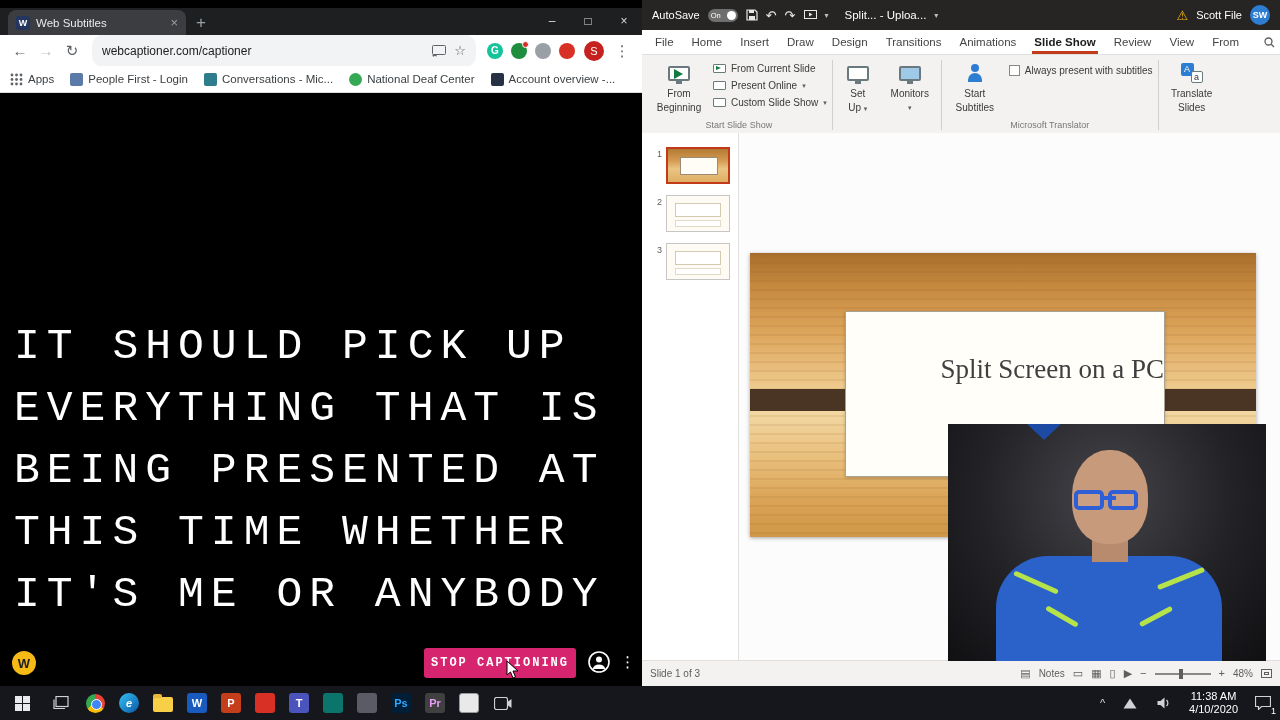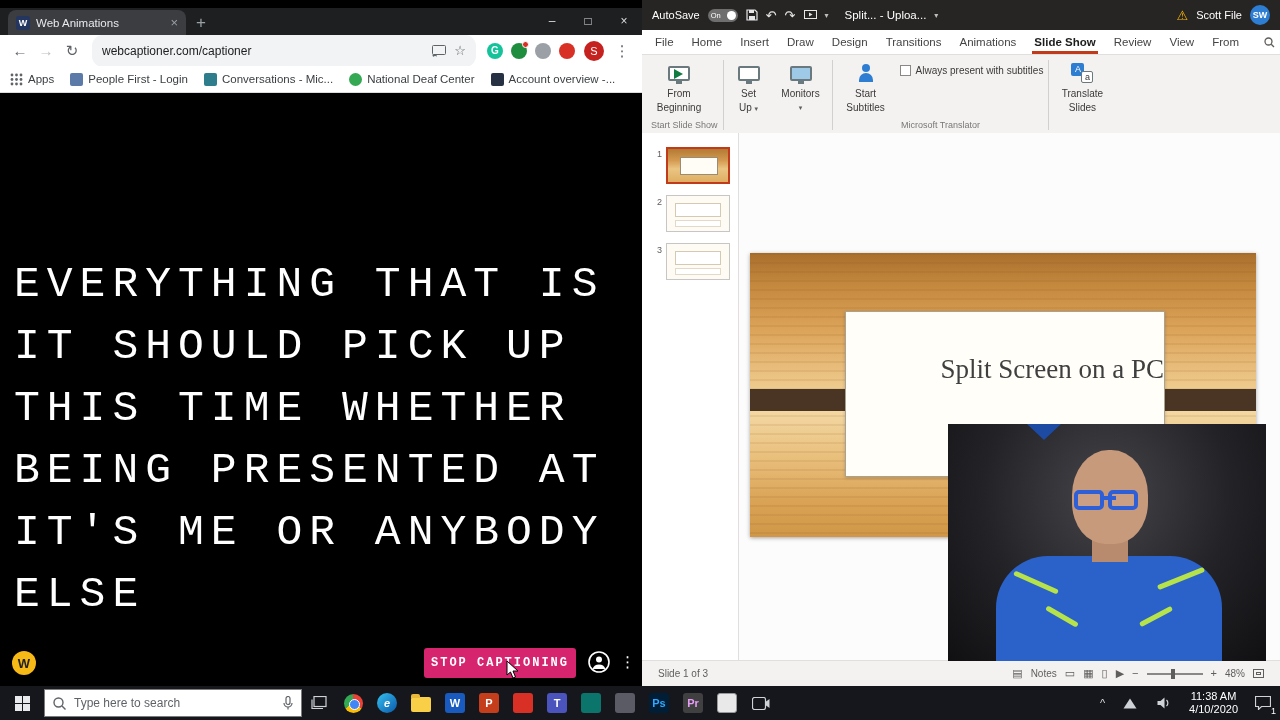--- a/index.html
+++ b/index.html
@@ -104,21 +104,21 @@
       repeating-linear-gradient(180deg, rgba(130,75,20,.10) 0 2px, rgba(255,255,255,0) 2px 9px),
       linear-gradient(180deg,#a96f2d 0%,#c68a3f 12%,#dda55c 28%,#ecc687 45%,#f3d9a4 55%,#e9bf7c 72%,#d9a254 88%,#cf9747 100%);
   }
   .slide-bar { position:absolute; top:136px; height:22px; background:#4a3423; }
   .slide-bar.left { left:0; width:98px; }
   .slide-bar.right { right:0; width:93px; }
   .slide-card { position:absolute; left:95px; top:58px; width:320px; height:166px; background:#fffef9; border:1px solid #a9a294; box-shadow:0 1px 3px rgba(60,40,10,.25); }
   .slide-title { font-family:"Liberation Serif", serif; font-size:27px; color:#3f3f3f; text-align:right; margin-top:42px; }
   .slide-sub { font-family:"Liberation Serif", serif; font-size:12px; color:#4f4f4f; text-align:center; margin-top:12px; letter-spacing:1px; }
 
-  .statusbar { height:26px; background:#f3f2f1; border-top:1px solid #e1dfdd; display:flex; align-items:center; font-size:10px; color:#605e5c; padding:0 16px; gap:10px; flex:0 0 auto; }
+  .statusbar { height:26px; background:#f3f2f1; border-top:1px solid #e1dfdd; display:flex; align-items:center; font-size:10px; color:#605e5c; padding:0 8px; gap:10px; flex:0 0 auto; }
   .sb-right { margin-left:auto; display:flex; align-items:center; gap:8px; }
   .sb-icon { font-size:11px; line-height:1; color:#605e5c; }
   .zslider { width:56px; height:2px; background:#8a8886; position:relative; }
   .zthumb { position:absolute; left:24px; top:-4px; width:4px; height:10px; background:#605e5c; }
   .fit-icon { width:11px; height:9px; border:1px solid #605e5c; position:relative; }
   .fit-icon::after { content:""; position:absolute; left:2px; top:2px; right:2px; bottom:2px; border:1px solid #605e5c; }
 
   
   .webcam { position:absolute; left:948px; top:424px; width:318px; height:237px; overflow:hidden;
     background:radial-gradient(ellipse at 50% 30%, #44444a 0%, #232327 55%, #101013 100%); z-index:40; }
@@ -156,21 +156,21 @@
 </head>
 <body>
 
 <div class="screen">
 
   <div class="browser">
 
     <div class="tabstrip">
       <div class="tab">
         <span class="tab-favicon">W</span>
-        <span class="tab-title">Web Animations</span>
+        <span class="tab-title">Web Subtitles</span>
         <span class="tab-close">×</span>
       </div>
       <span class="newtab">+</span>
       <div class="win-controls">
         <span class="win-btn">–</span>
         <span class="win-btn">□</span>
         <span class="win-btn">×</span>
       </div>
     </div>
 
@@ -228,26 +228,25 @@
         <span class="bm-fav" style="background:#34a853;border-radius:50%;"></span>
         <span>National Deaf Center</span>
       </span>
       <span class="bm-item">
         <span class="bm-fav" style="background:#263244;"></span>
         <span>Account overview -...</span>
       </span>
     </div>
 
     <div class="caption-area">
+      <div class="caption-line">IT SHOULD PICK UP</div>
       <div class="caption-line">EVERYTHING THAT IS</div>
-      <div class="caption-line">IT SHOULD PICK UP</div>
+      <div class="caption-line">BEING PRESENTED AT</div>
       <div class="caption-line">THIS TIME WHETHER</div>
-      <div class="caption-line">BEING PRESENTED AT</div>
       <div class="caption-line">IT'S ME OR ANYBODY</div>
-      <div class="caption-line">ELSE</div>
     </div>
 
     <div class="cap-footer">
       <span class="wc-logo">W</span>
       <button class="stop-btn">STOP CAPTIONING</button>
       <span class="cap-person">
         <svg width="22" height="22" viewBox="0 0 22 22">
             <circle cx="11" cy="11" r="10" fill="none" stroke="#fff" stroke-width="1.6"></circle>
             <circle cx="11" cy="8.5" r="3" fill="#fff"></circle>
             <path d="M4.5 18 a7 7 0 0 1 13 0" fill="#fff"></path>
@@ -313,20 +312,38 @@
         <div class="rgroup-content">
           <div class="bigbtn">
             <span class="bicon">
                 <span class="mon">
                   <span class="tri"></span>
                 </span>
               </span>
             <span>From</span>
             <span>Beginning</span>
           </div>
+          <div class="smallcol">
+            <span class="smallbtn">
+              <span class="mon-s">
+                  <span class="tri"></span>
+                </span>
+              <span>From Current Slide</span>
+            </span>
+            <span class="smallbtn">
+              <span class="mon-s"></span>
+              <span>Present Online</span>
+              <span class="caret">▾</span>
+            </span>
+            <span class="smallbtn">
+              <span class="mon-s"></span>
+              <span>Custom Slide Show</span>
+              <span class="caret">▾</span>
+            </span>
+          </div>
         </div>
         <div class="rgroup-label">Start Slide Show</div>
       </div>
 
       <div class="rsep"></div>
 
       <div class="rgroup">
         <div class="rgroup-content">
           <div class="bigbtn" style="width:40px;">
             <span class="bicon">
@@ -463,32 +480,20 @@
 
   <div class="taskbar">
     <div class="start-btn">
       <span class="winlogo">
           <span></span>
           <span></span>
           <span></span>
           <span></span>
         </span>
     </div>
-    <div class="tb-search">
-      <svg width="13" height="13" viewBox="0 0 13 13">
-          <circle cx="5.5" cy="5.5" r="4.5" fill="none" stroke="#5f6368" stroke-width="1.4"></circle>
-          <line x1="9" y1="9" x2="12.5" y2="12.5" stroke="#5f6368" stroke-width="1.4"></line>
-        </svg>
-      <input type="text" placeholder="Type here to search" style="">
-      <svg width="10" height="14" viewBox="0 0 10 14">
-          <rect x="3" y="0.5" width="4" height="8" rx="2" fill="none" stroke="#5f6368" stroke-width="1.2"></rect>
-          <path d="M1 7 a4 4 0 0 0 8 0" fill="none" stroke="#5f6368" stroke-width="1.2"></path>
-          <line x1="5" y1="11" x2="5" y2="13.5" stroke="#5f6368" stroke-width="1.2"></line>
-        </svg>
-    </div>
     <span class="ticon">
       <svg width="16" height="14" viewBox="0 0 16 14">
           <rect x="3" y="0.5" width="12" height="10" fill="none" stroke="#cfd2d6" stroke-width="1.2"></rect>
           <path d="M1 3.5 v9 h11" fill="none" stroke="#cfd2d6" stroke-width="1.2"></path>
         </svg>
     </span>
     <span class="ticon">
         <span class="chrome-ball"></span>
       </span>
     <span class="ticon">

